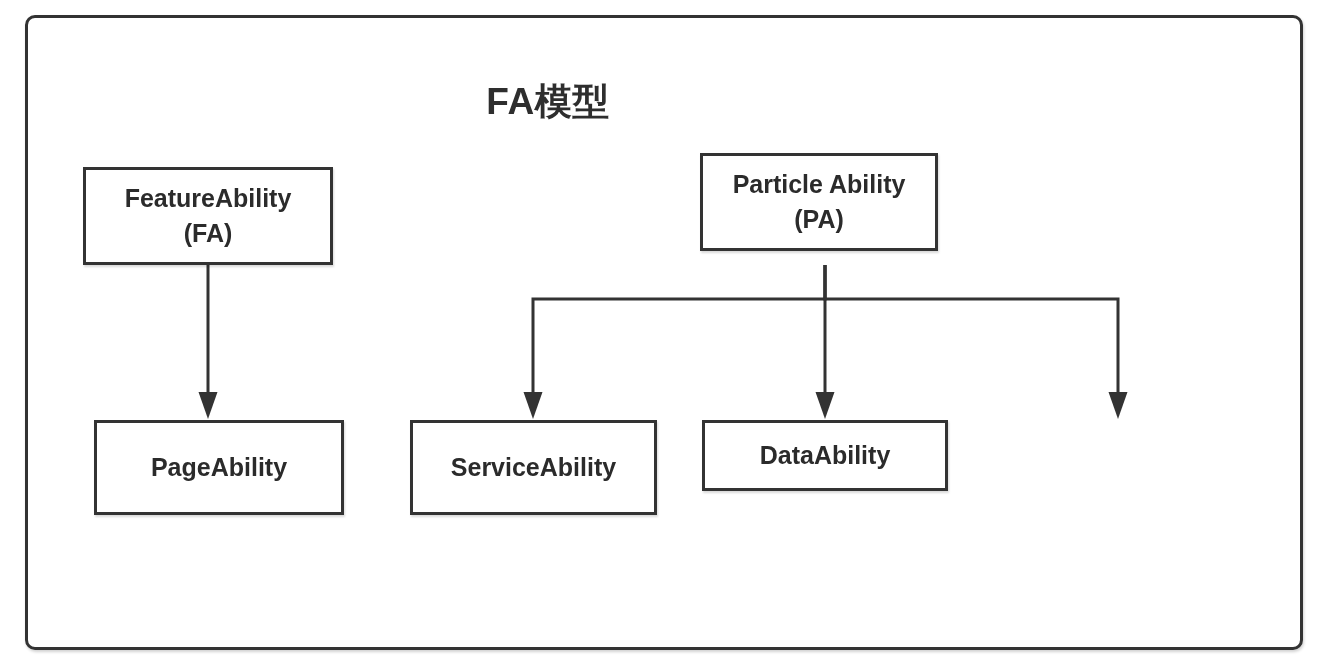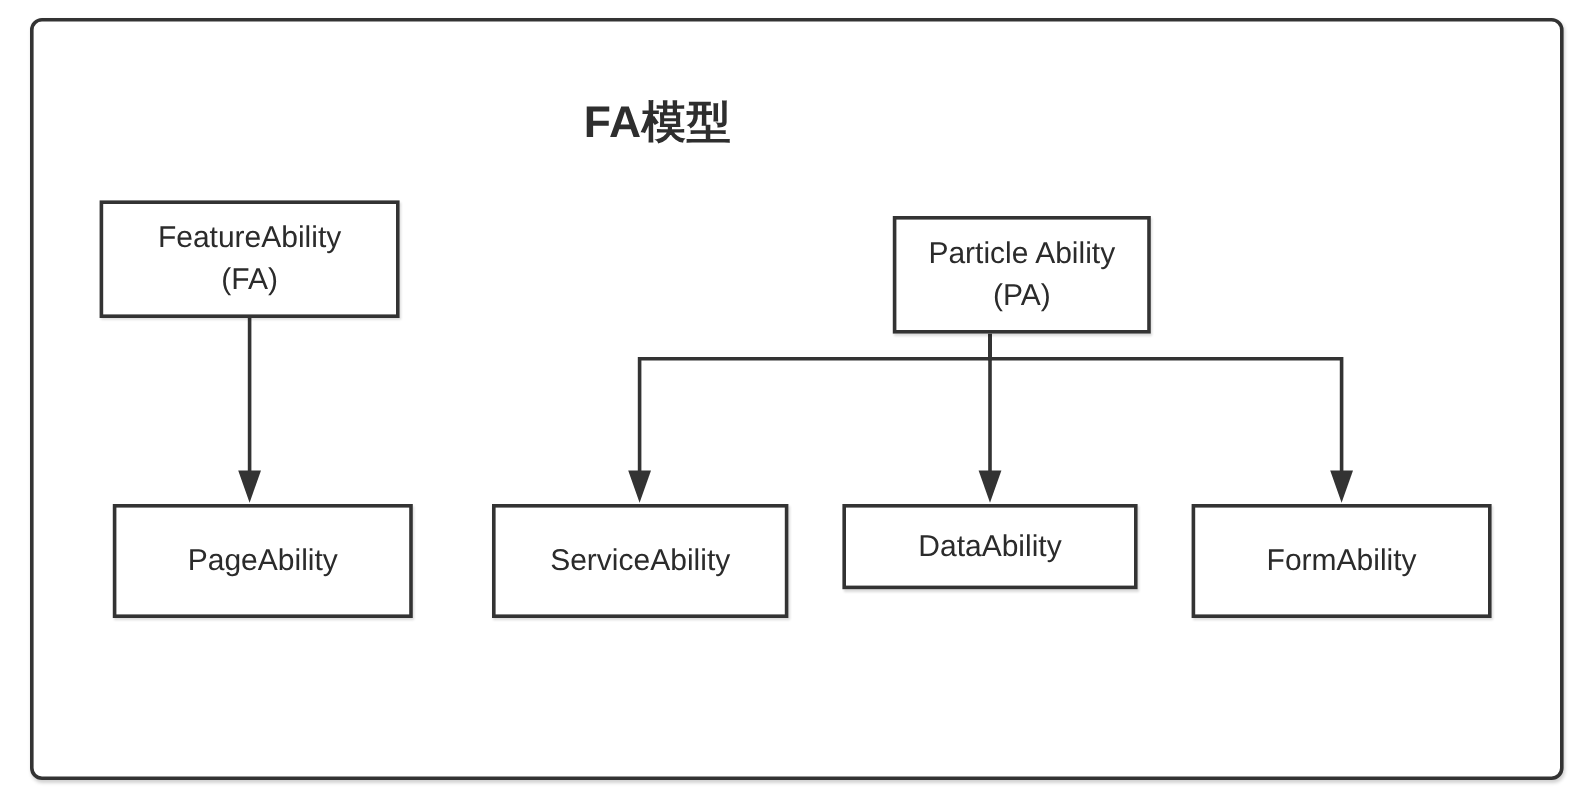--- a/index.html
+++ b/index.html
@@ -40,28 +40,28 @@
   }
   .node {
     position: absolute;
     border: 3px solid #333333;
     background: #ffffff;
     display: flex;
     flex-direction: column;
     align-items: center;
     justify-content: center;
     font-size: 25px;
-    font-weight: normal;
+    font-weight: bold;
     color: #2b2b2b;
     line-height: 35px;
     text-align: center;
     box-shadow: 1px 2px 2px rgba(0,0,0,0.15);
   }
   .node-feature  { left: 83px;  top: 167px; width: 250px; height: 98px; }
-  .node-particle { left: 700px; top: 180px; width: 215px; height: 98px; margin-left: 44px; }
+  .node-particle { left: 700px; top: 153px; width: 238px; height: 98px; }
   .node-page     { left: 83px;  top: 420px; width: 250px; height: 95px; margin-left: 11px; }
   .node-service  { left: 410px; top: 420px; width: 247px; height: 95px; }
   .node-data     { left: 702px; top: 420px; width: 246px; height: 71px; }
   .node-form     { left: 993px; top: 420px; width: 250px; height: 95px; }
   .edge-line {
     fill: none;
     stroke: #333333;
     stroke-width: 3;
   }
   .edge-arrowhead {
@@ -117,17 +117,14 @@
   </div>
 
   <div class="node node-service">
     <span>ServiceAbility</span>
   </div>
 
   <div class="node node-data">
     <span>DataAbility</span>
   </div>
 
-  <div class="node node-form">
-    <span>FormAbility</span>
-  </div>
 
 </div>
 
 </body></html>

